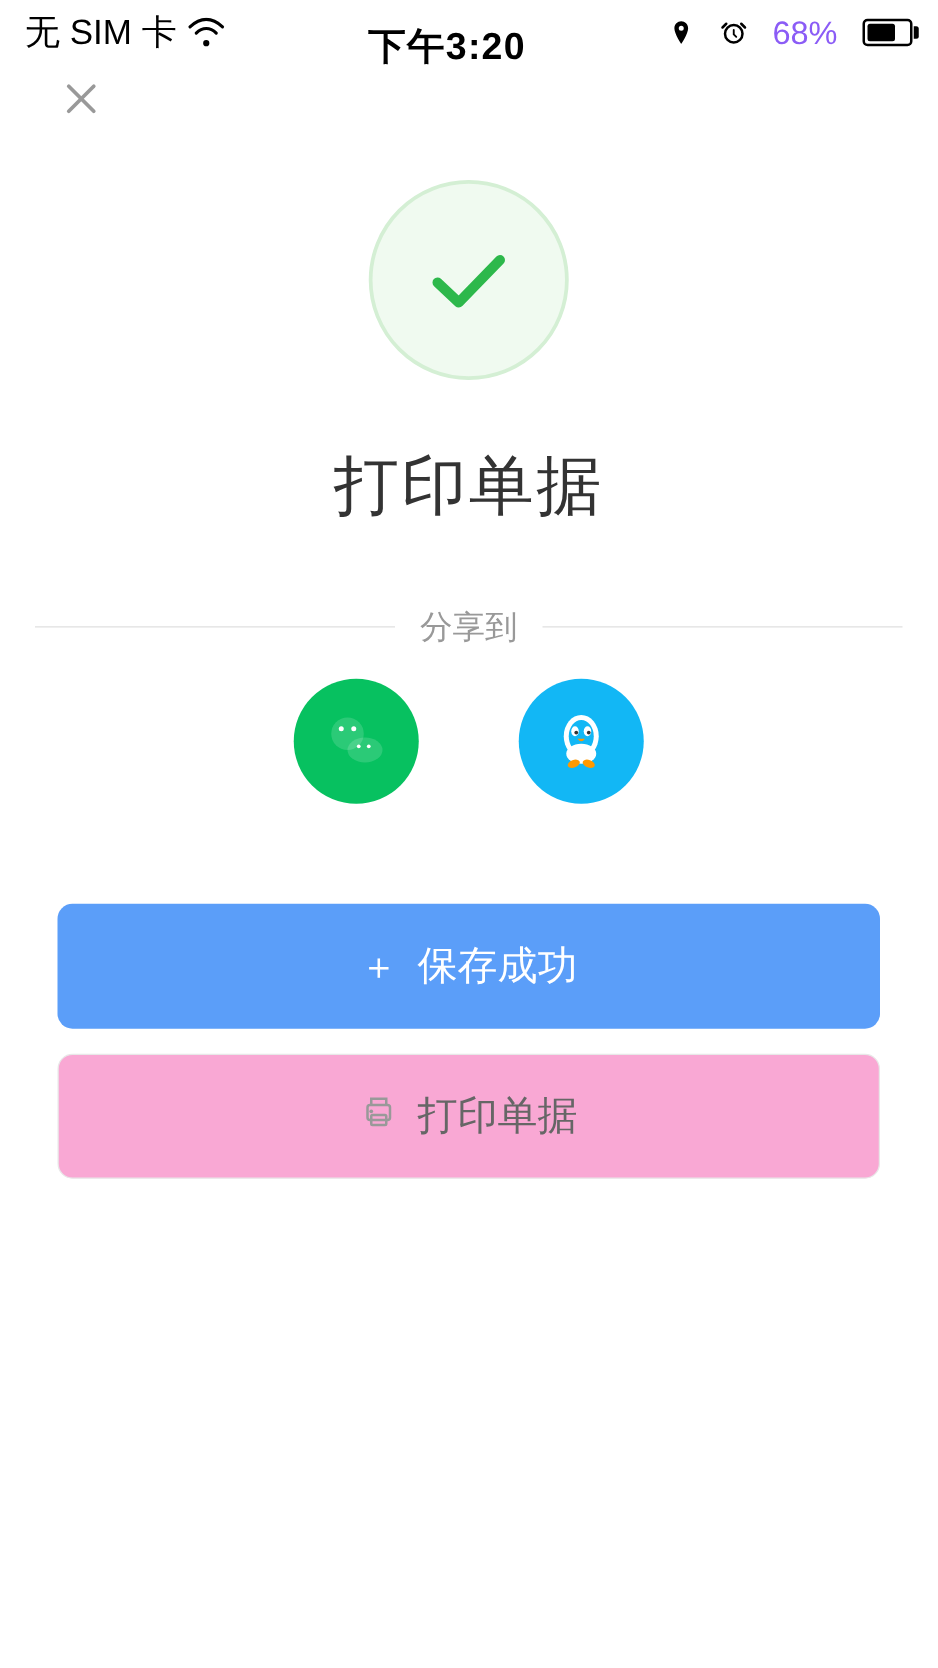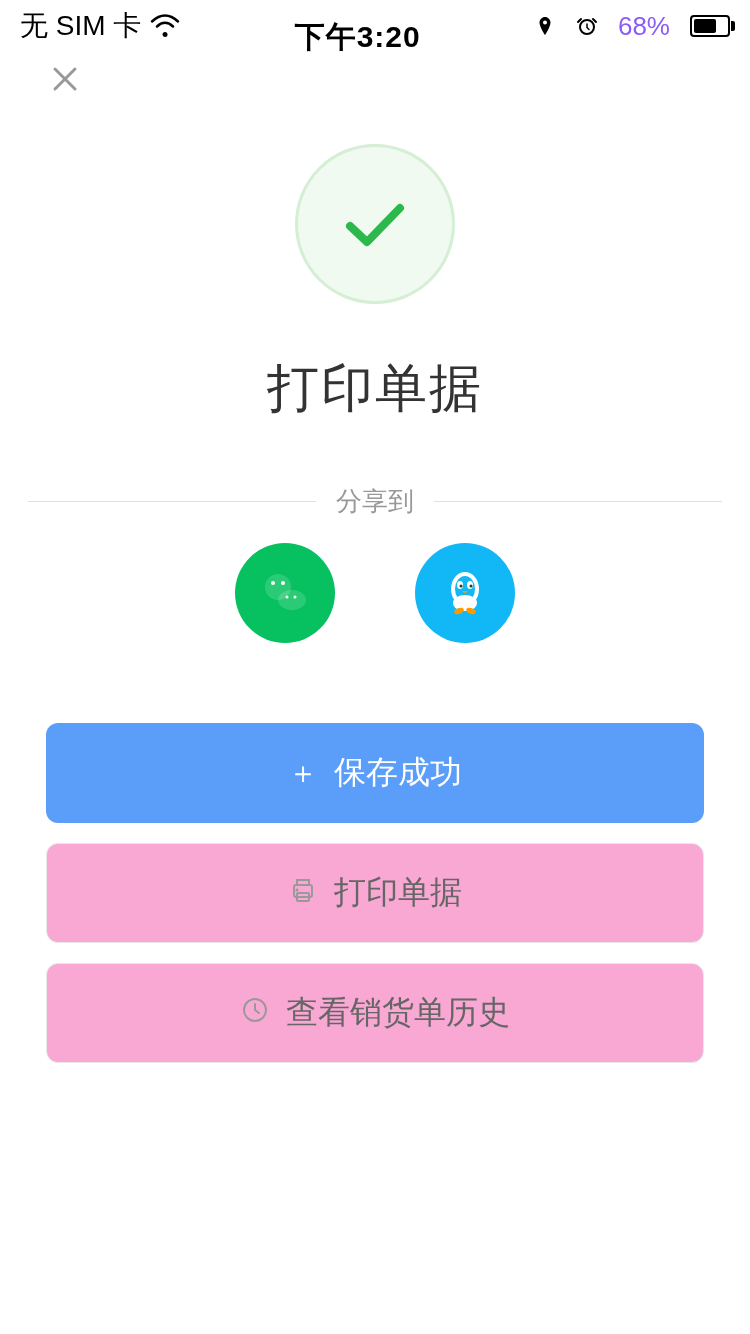--- a/index.html
+++ b/index.html
@@ -296,24 +296,15 @@
         <svg width="30" height="30" viewBox="0 0 30 30" fill="none">
           <rect x="6" y="10" width="18" height="12" rx="2" stroke="#999" stroke-width="2"></rect>
           <rect x="9" y="18" width="12" height="8" rx="1" stroke="#999" stroke-width="2"></rect>
           <path d="M9 10V5h12v5" stroke="#999" stroke-width="2"></path>
           <circle cx="9" cy="15" r="1.5" fill="#999"></circle>
         </svg>
       </span>
       <span>打印单据</span>
     </button>
 
-    <button class="action-btn btn-secondary">
-      <span class="btn-icon">
-        <svg width="30" height="30" viewBox="0 0 30 30" fill="none">
-          <circle cx="15" cy="15" r="11" stroke="#999" stroke-width="2"></circle>
-          <path d="M15 9v6l4 3" stroke="#999" stroke-width="2" stroke-linecap="round" stroke-linejoin="round"></path>
-        </svg>
-      </span>
-      <span>查看销货单历史</span>
-    </button>
 
   </div>
 </div>
 
 </body></html>

